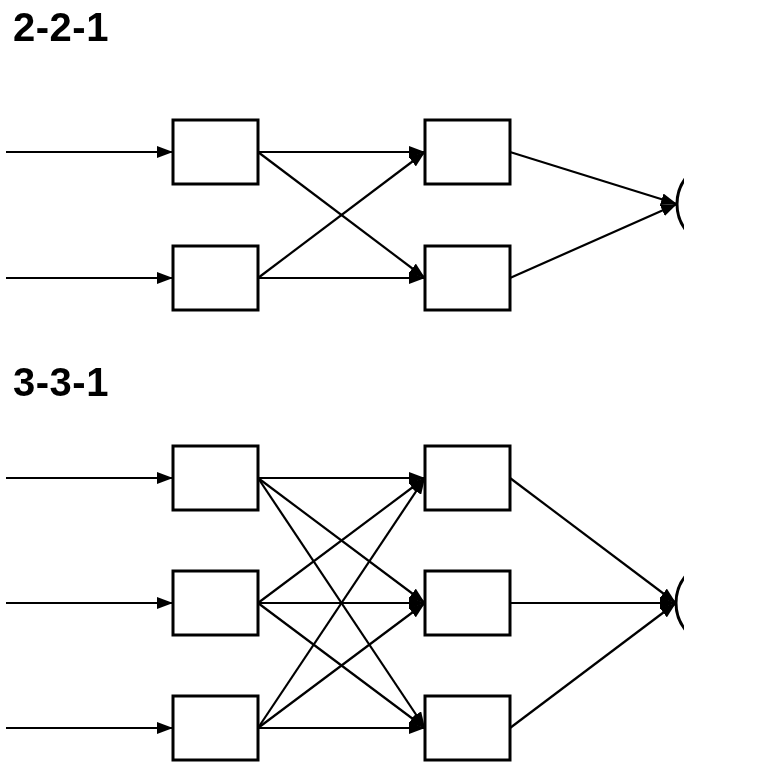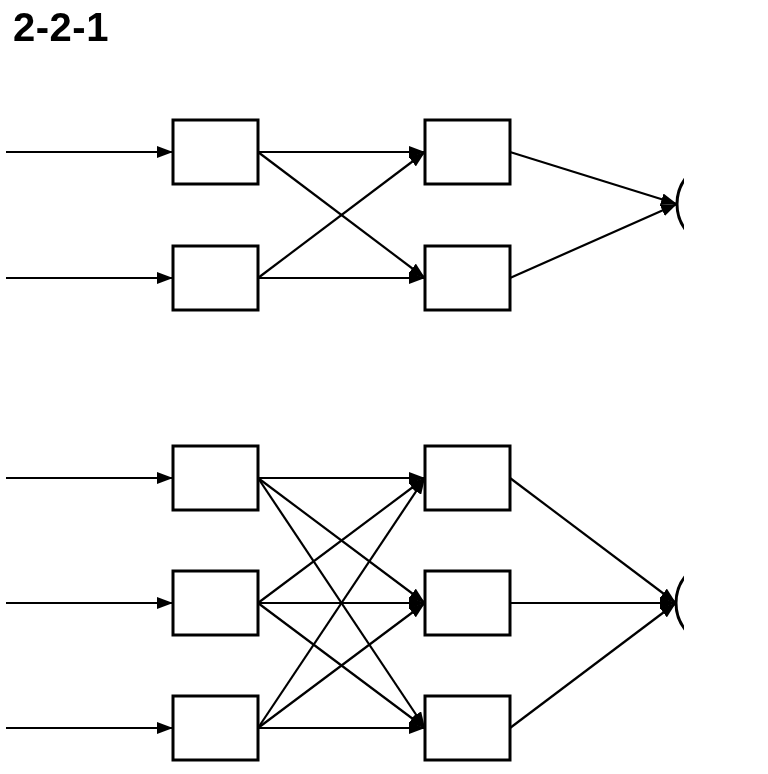--- a/index.html
+++ b/index.html
@@ -24,20 +24,21 @@
   }
   #title-0 { top: 7px; }
   #title-1 { top: 362px; }
   #net-svg { position: absolute; left: 0; top: 0; }
 </style>
 </head>
 <body>
 
 <div class="canvas">
   <h1 id="title-0" class="net-title">2-2-1</h1>
+  <h1 id="title-1" class="net-title">3-3-1</h1>
 
   <svg id="net-svg" width="768" height="774" viewBox="0 0 768 774" xmlns="http://www.w3.org/2000/svg">
     <defs>
       <marker id="arrow" viewBox="0 0 16 12" refX="16" refY="6" markerWidth="16" markerHeight="12" orient="auto" markerUnits="userSpaceOnUse">
         <path d="M0,0 L16,6 L0,12 Z" fill="#000000"></path>
       </marker>
     </defs>
   <g>
         <rect x="173" y="120" width="85" height="64" fill="#ffffff" stroke="#000000" stroke-width="3"></rect>
         <rect x="173" y="246" width="85" height="64" fill="#ffffff" stroke="#000000" stroke-width="3"></rect>

